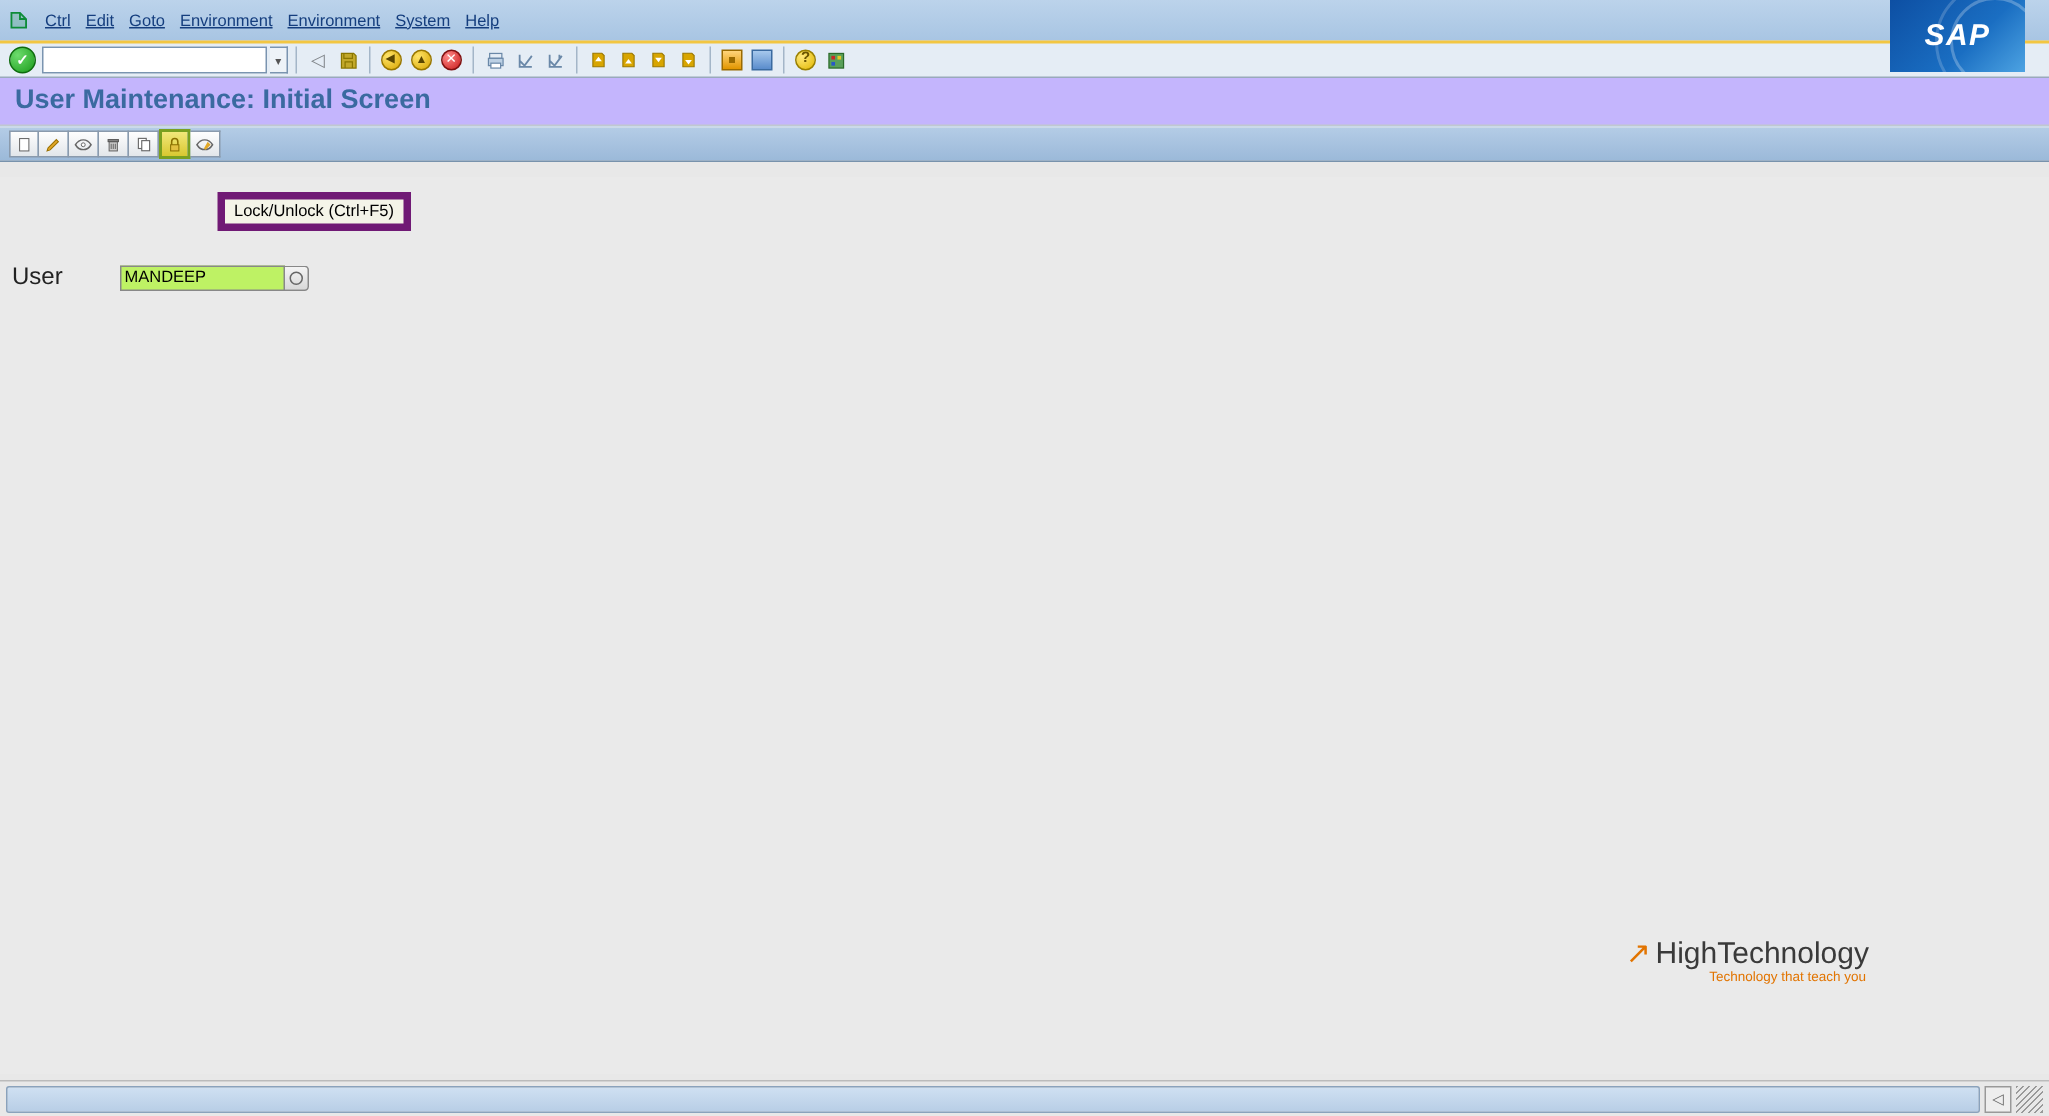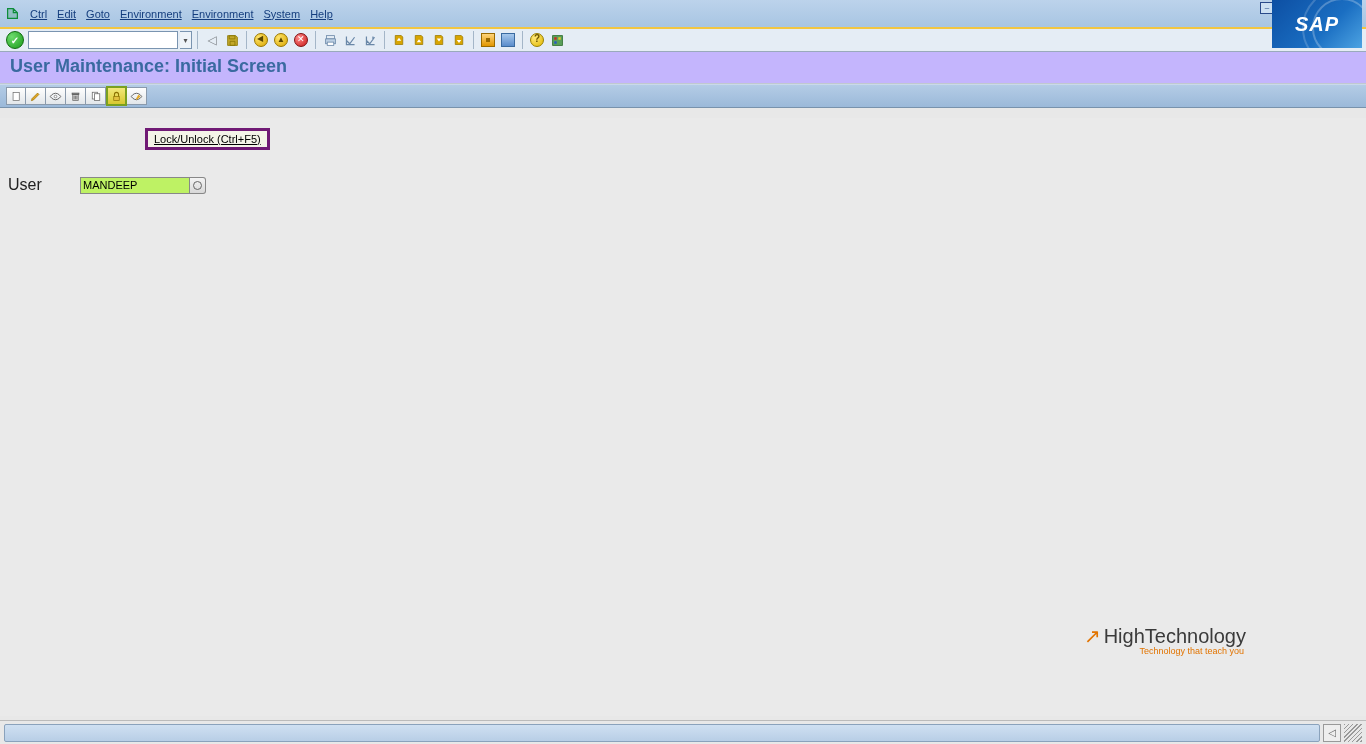--- a/index.html
+++ b/index.html
@@ -55,21 +55,21 @@
   border: 1px solid #2a4a8a;
   background: #cde0f2;
   font-size: 8px;
   line-height: 10px;
   text-align: center;
   color: #153e7e;
   cursor: pointer;
 }
 .sap-logo-wrap {
   position: absolute;
-  right: 4px;
+  right: 16px;
   top: 0;
   width: 90px;
   height: 48px;
   background: linear-gradient(135deg, #0d4fa3 0%, #1a6ec2 60%, #4da3e2 100%);
   display: flex;
   align-items: center;
   justify-content: center;
   overflow: hidden;
 }
 .sap-logo {
@@ -211,25 +211,24 @@
 .del-ico svg{width:11px;height:11px;}
 .copy-ico{color:#666;}
 .lock-ico{color:#a08000;}
 .change-ico{color:#666;}
 
 .tooltip-box {
   position: absolute;
   left: 145px;
   top: 128px;
   background: #f4f4e8;
-  border: 3px solid #701a75;
+  border: 5px solid #701a75;
   padding: 2px 6px;
   font-size: 11px;
   z-index: 5;
-  text-decoration: underline;
 }
 
 .content-area {
   background: #eaeaea;
   position: absolute;
   left: 0; right: 0; top: 118px; bottom: 28px;
 }
 .form-row {
   position: absolute;
   display: flex;

